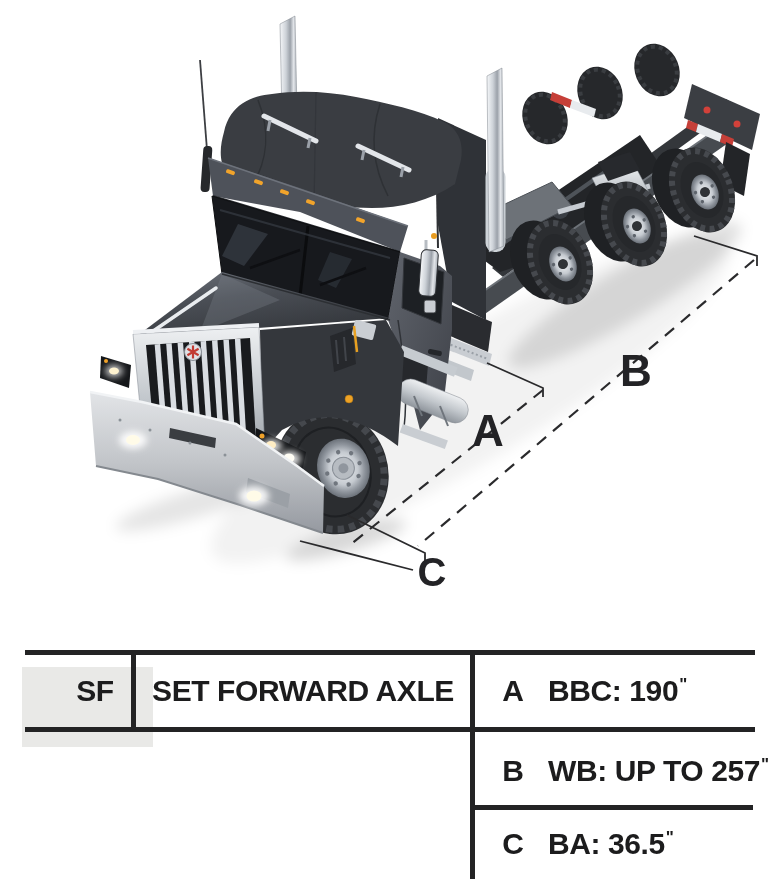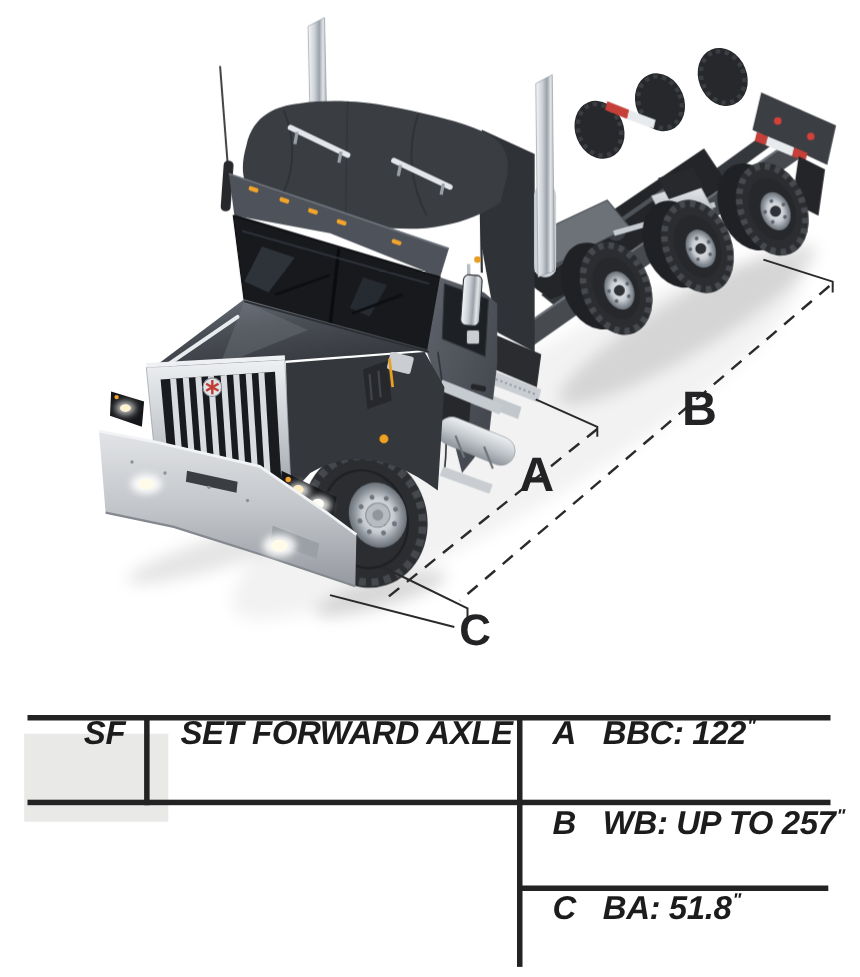--- a/index.html
+++ b/index.html
@@ -3,25 +3,25 @@
 <meta charset="utf-8">
 <style>
   html,body{margin:0;padding:0;background:#ffffff;}
   .stage{position:relative;width:782px;height:888px;background:#ffffff;overflow:hidden;
          font-family:"Liberation Sans",sans-serif;}
   .stage svg{position:absolute;left:0;top:0;}
   .dim-label{font-family:"Liberation Sans",sans-serif;font-weight:bold;fill:#232326;}
   
   .rule{position:absolute;background:#232324;}
   .gray-tab{position:absolute;left:22px;top:667px;width:131px;height:80px;background:#e9e9e7;}
-  .cell-text{position:absolute;display:flex;align-items:flex-start;color:#1c1c1d;
-             font-weight:bold;font-size:30px;letter-spacing:-0.4px;white-space:nowrap;font-style:italic;}
+  .cell-text{position:absolute;display:flex;align-items:center;color:#1c1c1d;
+             font-weight:bold;font-size:30px;letter-spacing:-0.4px;white-space:nowrap;}
   .cell-center{justify-content:center;}
   .sf-cell{left:60px;top:650px;width:70px;height:82px;}
-  .title-cell{left:136px;top:650px;width:334px;height:82px;margin-left:12px;}
+  .title-cell{left:136px;top:650px;width:334px;height:82px;}
   .spec-row{left:495px;width:280px;}
   .row-a{top:650px;height:81px;}
   .row-b{top:732px;height:77px;}
   .row-c{top:809px;height:70px;}
   .spec-key{display:inline-block;width:36px;text-align:center;}
   .spec-val{margin-left:17px;}
   .unit{font-size:17px;vertical-align:11px;letter-spacing:-1px;margin-left:1px;}
 </style>
 </head>
 <body>
@@ -346,25 +346,25 @@
 
     <div class="cell-text cell-center sf-cell">
       <span>SF</span>
     </div>
     <div class="cell-text cell-center title-cell">
       <span>SET FORWARD AXLE</span>
     </div>
 
     <div class="cell-text spec-row row-a">
       <span class="spec-key">A</span>
-      <span class="spec-val"><span>BBC: 122</span><span class="unit">"</span></span>
+      <span class="spec-val"><span>BBC: 190</span><span class="unit">"</span></span>
     </div>
     <div class="cell-text spec-row row-b">
       <span class="spec-key">B</span>
       <span class="spec-val"><span>WB: UP TO 257</span><span class="unit">"</span></span>
     </div>
     <div class="cell-text spec-row row-c">
       <span class="spec-key">C</span>
-      <span class="spec-val"><span>BA: 51.8</span><span class="unit">"</span></span>
+      <span class="spec-val"><span>BA: 36.5</span><span class="unit">"</span></span>
     </div>
   </div>
 
 </div>
 
 </body></html>

